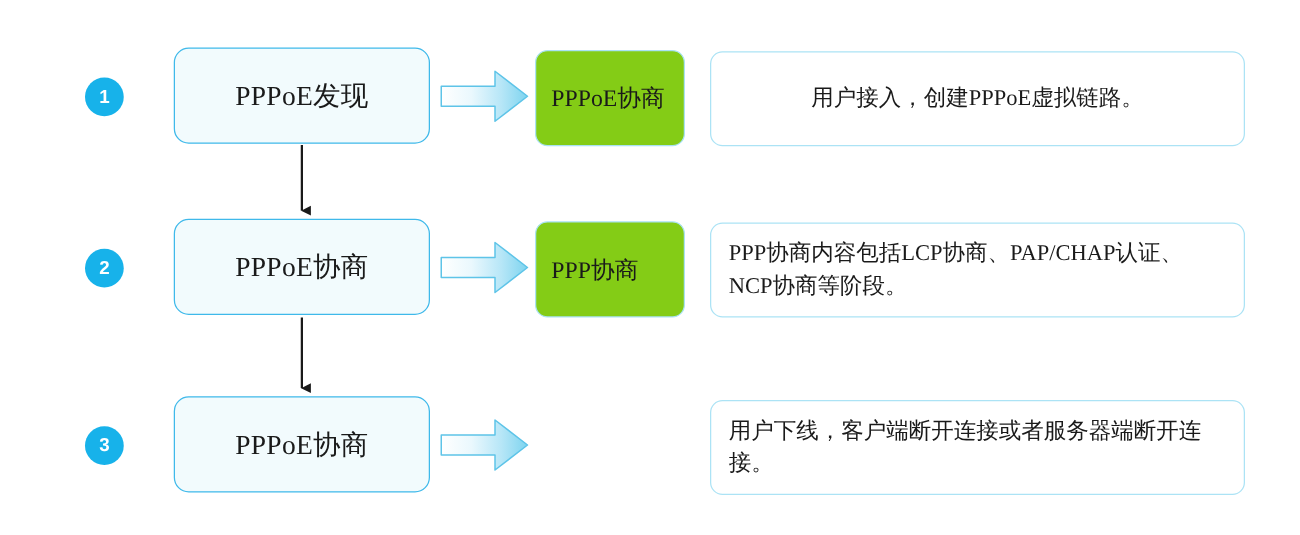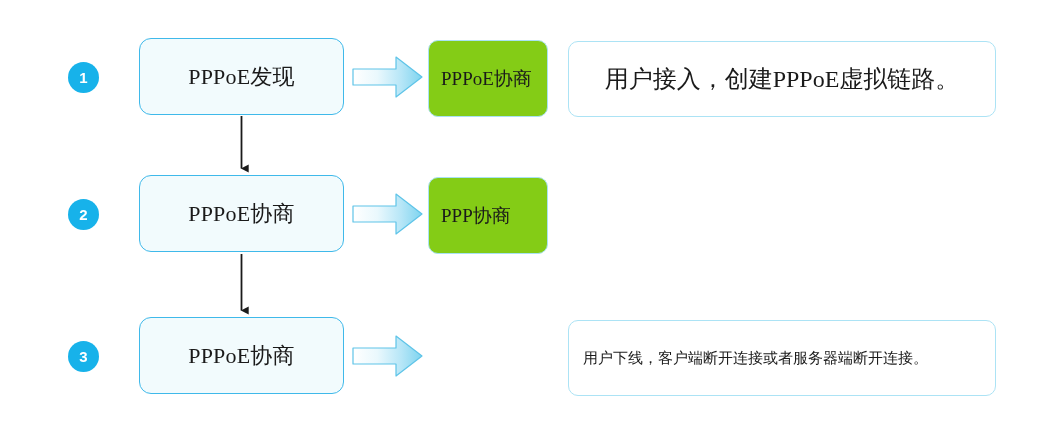--- a/index.html
+++ b/index.html
@@ -111,31 +111,31 @@
     height: 76px;
     box-sizing: border-box;
     border: 1.2px solid #ace3f5;
     border-radius: 10px;
     background: #ffffff;
     display: flex;
     align-items: center;
     padding: 0 14px;
   }
   .desc-box .desc-text {
-    font-size: 24px;
+    font-size: 18px;
     line-height: 1.42;
     color: #1a1a1a;
   }
   .desc-box.center .desc-text {
     width: 100%;
     text-align: center;
   }
   .desc-box.sans .desc-text {
-    font-family: Liberation Sans, sans-serif;
-    font-size: 15px;
+    font-family: Liberation Serif, serif;
+    font-size: 18px;
     text-align: left;
   }
 
   
   .connector {
     position: absolute;
     left: 0;
     top: 0;
     width: 1040px;
     height: 428px;
@@ -193,20 +193,23 @@
     </div>
 
     <svg class="arrow" viewBox="0 0 72 44" width="72" height="44">
       <path d="M1,14 L44,14 L44,2 L70,22 L44,42 L44,30 L1,30 Z" fill="url(#arrowGrad)" stroke="#5ec4e8" stroke-width="1.2" stroke-linejoin="round"></path>
     </svg>
 
     <div class="phase-box">
       <span class="phase-label">PPP协商</span>
     </div>
 
+    <div class="desc-box">
+      <span class="desc-text">PPP协商内容包括LCP协商、PAP/CHAP认证、NCP协商等阶段。</span>
+    </div>
   </div>
 
   <div class="row row-2">
 
     <div class="badge">3</div>
 
     <div class="stage-box">
       <span class="stage-label">PPPoE协商</span>
     </div>
 

